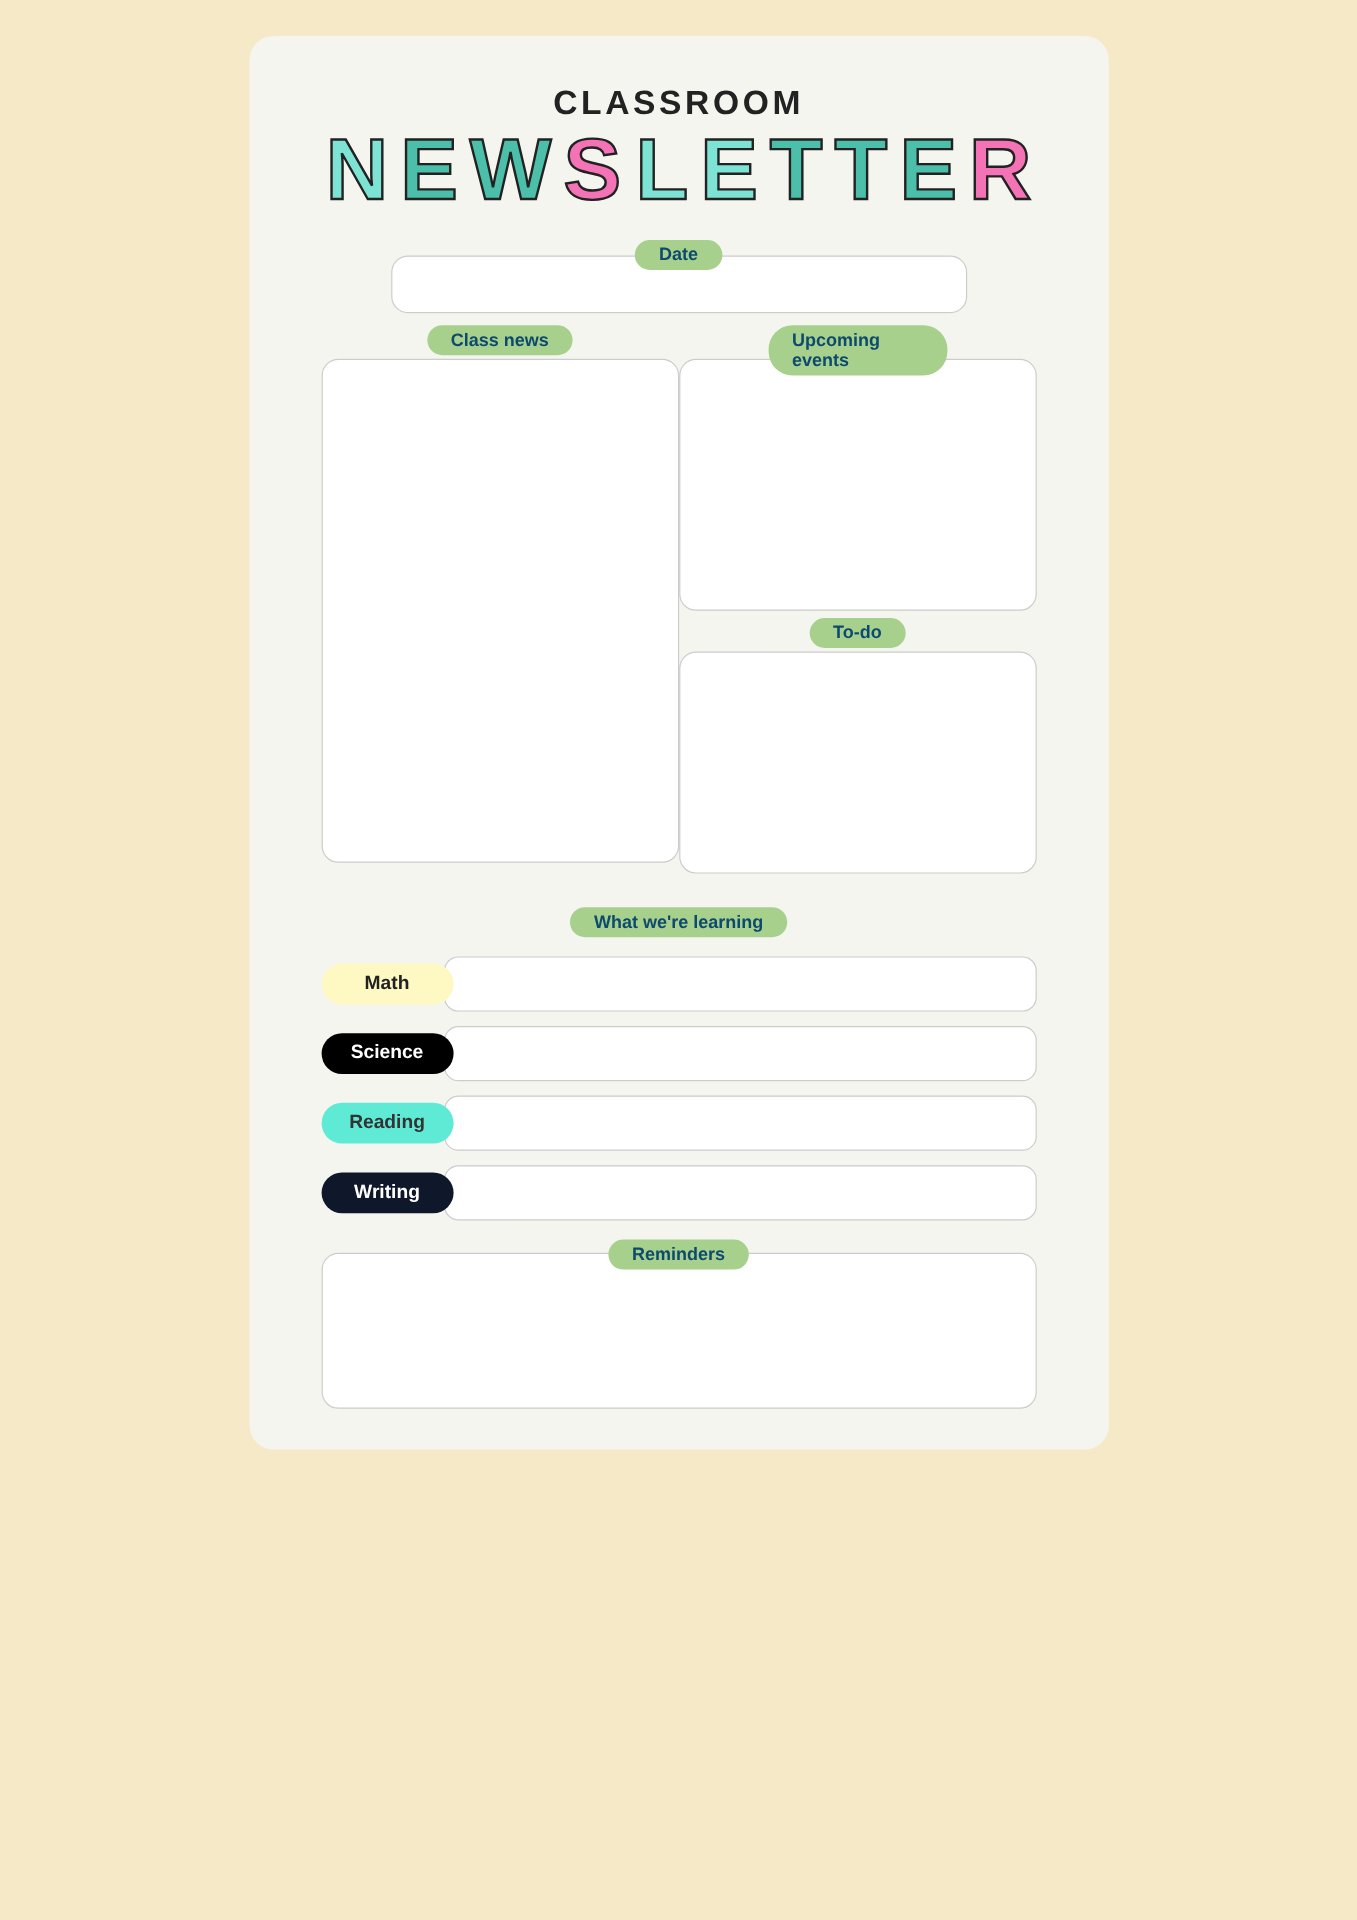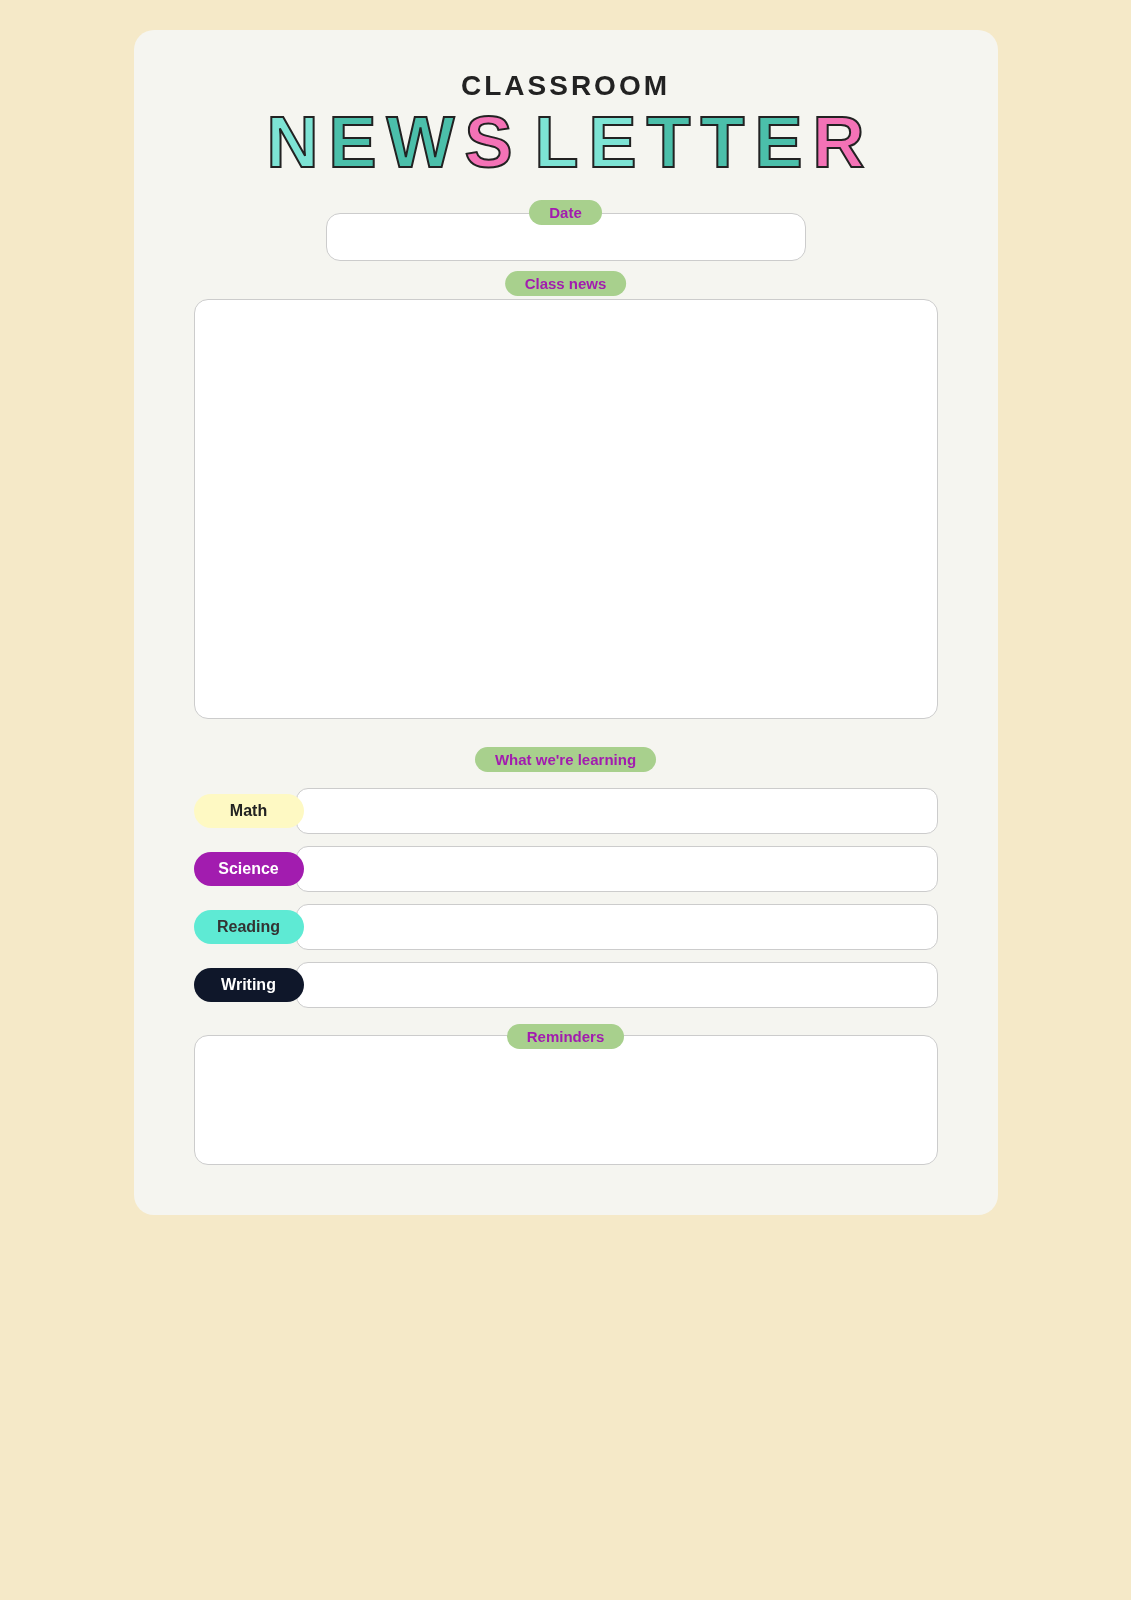--- a/index.html
+++ b/index.html
@@ -10,22 +10,22 @@
       justify-content: center;
       align-items: flex-start;
       min-height: 100vh;
       padding: 30px 20px;
       font-family: 'Arial', sans-serif;
     }
 
     .page {
       background-color: #f5f5f0;
       border-radius: 20px;
-      width: 864px;
-      padding: 40px 60px 50px 60px;
+      width: 716px;
+      padding: 40px 60px 34px 60px;
       position: relative;
     }
 
     
     .header {
       text-align: center;
       margin-bottom: 20px;
     }
 
     .classroom-title {
@@ -68,21 +68,21 @@
     .nl-e3 { color: #4bbfaa; }
     .nl-r  { color: #f472b6; }
 
     
     .section-label {
       background-color: #a8d08d;
       border-radius: 20px;
       padding: 4px 20px;
       font-size: 15px;
       font-weight: 600;
-      color: #a21caf;
+      color: #0c4a6e;
       display: inline-block;
       position: relative;
       z-index: 2;
     }
 
     
     .date-section {
       display: flex;
       flex-direction: column;
       align-items: center;
@@ -188,21 +188,21 @@
       z-index: 2;
       flex-shrink: 0;
     }
 
     .subject-pill.math {
       background-color: #fef9c3;
       color: #222;
     }
 
     .subject-pill.science {
-      background-color: #a21caf;
+      background-color: #000000;
       color: #fff;
     }
 
     .subject-pill.reading {
       background-color: #5eead4;
       color: #333;
     }
 
     .subject-pill.writing {
       background-color: #0f172a;
@@ -266,20 +266,33 @@
     <div class="date-box box"></div>
   </div>
 
   <div class="two-col">
 
     <div class="col-left labeled-box">
       <span class="section-label">Class news</span>
       <div class="box class-news-box"></div>
     </div>
 
+    <div class="col-right">
+
+      <div class="labeled-box">
+        <span class="section-label">Upcoming events</span>
+        <div class="box upcoming-box"></div>
+      </div>
+
+      <div class="labeled-box todo-labeled">
+        <span class="section-label">To-do</span>
+        <div class="box todo-box"></div>
+      </div>
+
+    </div>
   </div>
 
   <div class="learning-section">
     <div class="learning-header">
       <span class="section-label">What we're learning</span>
     </div>
 
     <div class="subject-row">
       <span class="subject-pill math">Math</span>
       <div class="subject-line-box box"></div>

